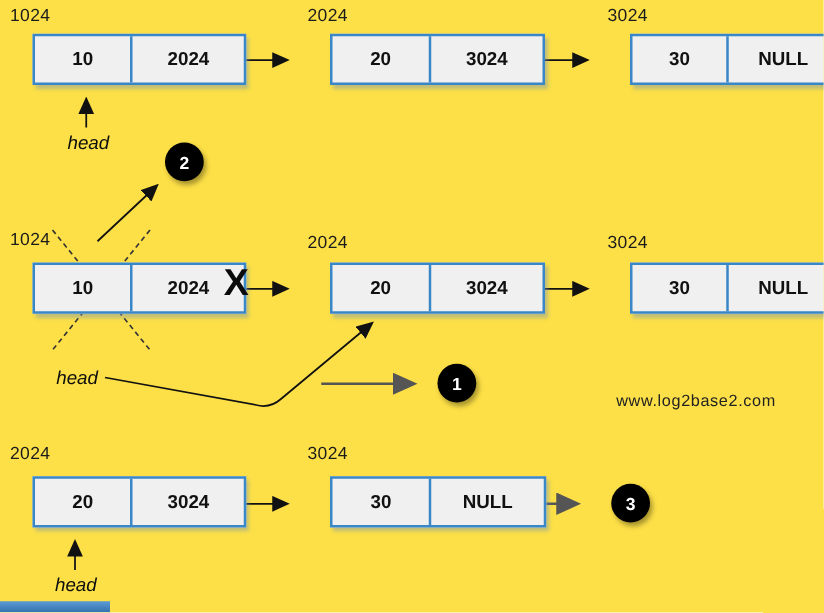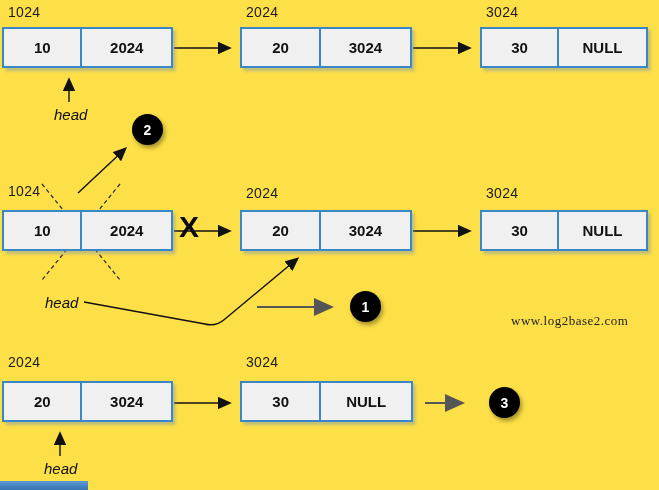--- a/index.html
+++ b/index.html
@@ -8,36 +8,37 @@
     font-family:"Liberation Sans",sans-serif;
   }
   .overlay{position:absolute;left:0;top:0;width:659px;height:490px;pointer-events:none;}
   .ln-b{stroke:var(--arrow-black,#111);stroke-width:1.4;fill:none;}
   .ln-g{stroke:var(--arrow-gray,#555);stroke-width:2;fill:none;}
   .ln-d{stroke:#333;stroke-width:1.3;fill:none;stroke-dasharray:4 3;}
   .node{
     position:absolute;height:41px;box-sizing:border-box;display:flex;
     background:var(--node-fill,#f0f0f0);border:2px solid var(--node-border,#3a87c8);
     box-shadow:2.5px 3px 3px rgba(110,145,185,.45);
+    margin-left:24px;
   }
   .cell{display:flex;align-items:center;justify-content:center;
     font-weight:bold;font-size:15px;color:#111;}
   .cell.data{width:47%;border-right:2px solid var(--node-border,#3a87c8);box-sizing:border-box;}
   .cell.next{width:53%;}
   .addr{position:absolute;font-size:14px;color:#1b1b1b;letter-spacing:.3px;}
   .head-label{position:absolute;font-size:15px;color:#0d0d0d;font-style:italic;}
   .badge{
     position:absolute;width:31px;height:31px;border-radius:50%;
     background:var(--badge-bg,#000);color:var(--badge-fg,#fff);
     display:flex;align-items:center;justify-content:center;
     font-size:14px;font-weight:bold;box-shadow:2px 3px 4px rgba(0,0,0,.35);
   }
   .xmark{position:absolute;font-size:30px;font-weight:800;color:#0a0a0a;line-height:30px;}
-  .watermark{position:absolute;font-family:Liberation Serif, serif;font-size:13px;
-    color:#222;letter-spacing:.5px;margin-left:18px;}
+  .watermark{position:absolute;font-family:Liberation Sans, sans-serif;font-size:13px;
+    color:#222;letter-spacing:.5px;}
   .blue-bar{position:absolute;left:0;top:481px;width:88px;height:9px;
     background:linear-gradient(180deg,#5b9bd5,#3572b0);}
 </style>
 </head>
 <body>
 
 <div class="stage">
 
   <svg class="overlay" viewBox="0 0 659 490">
     <defs>

